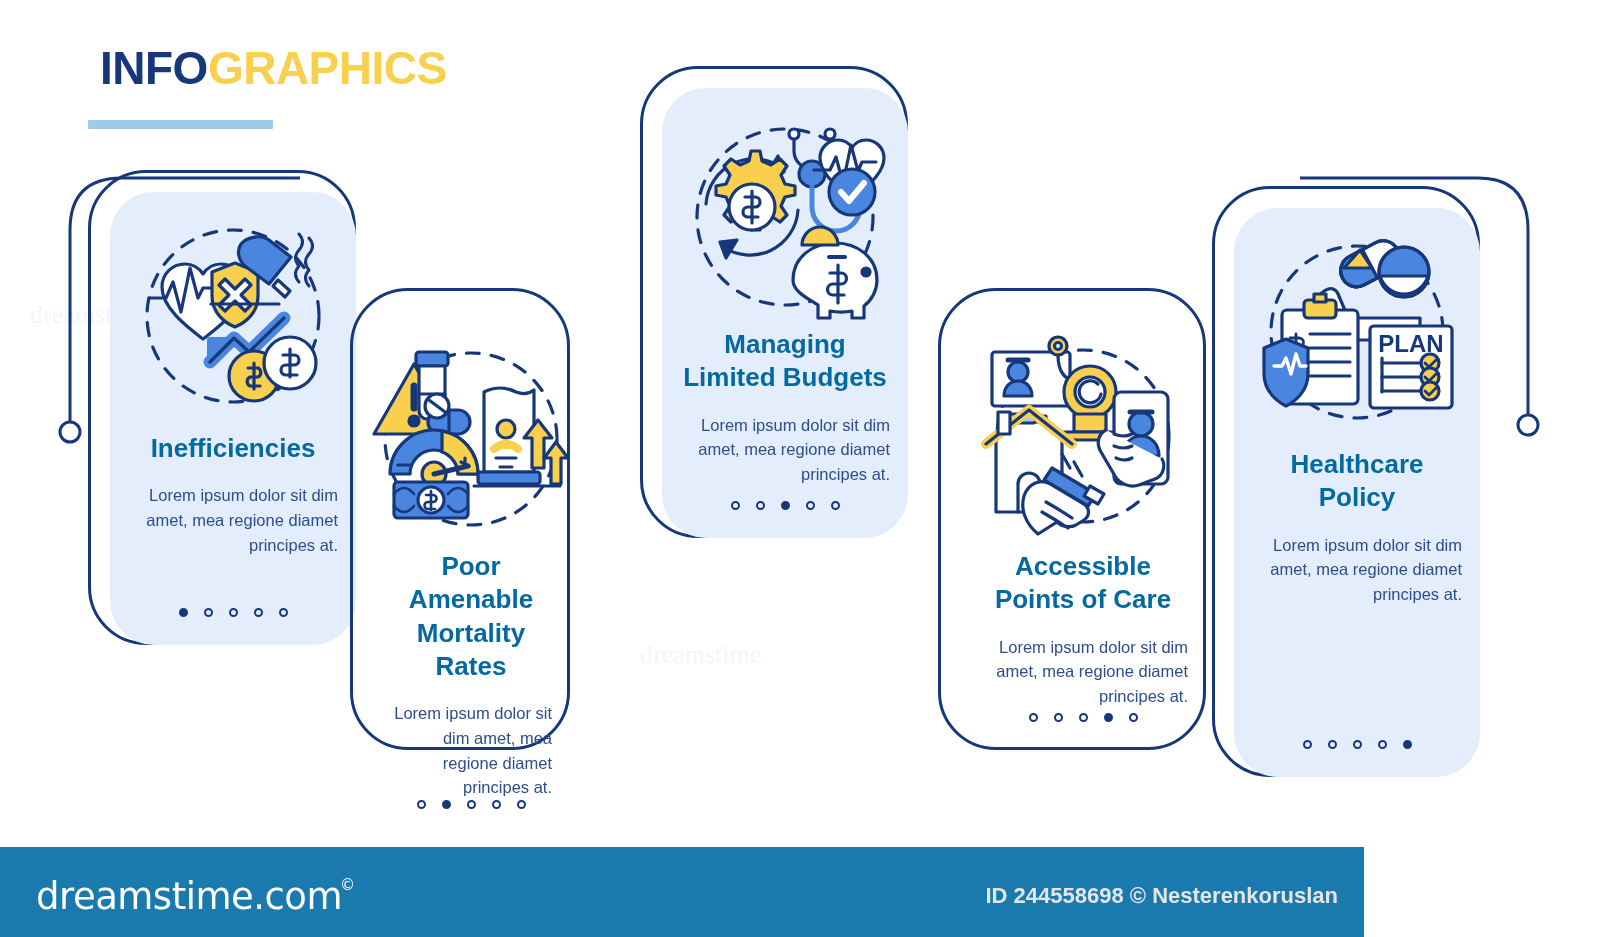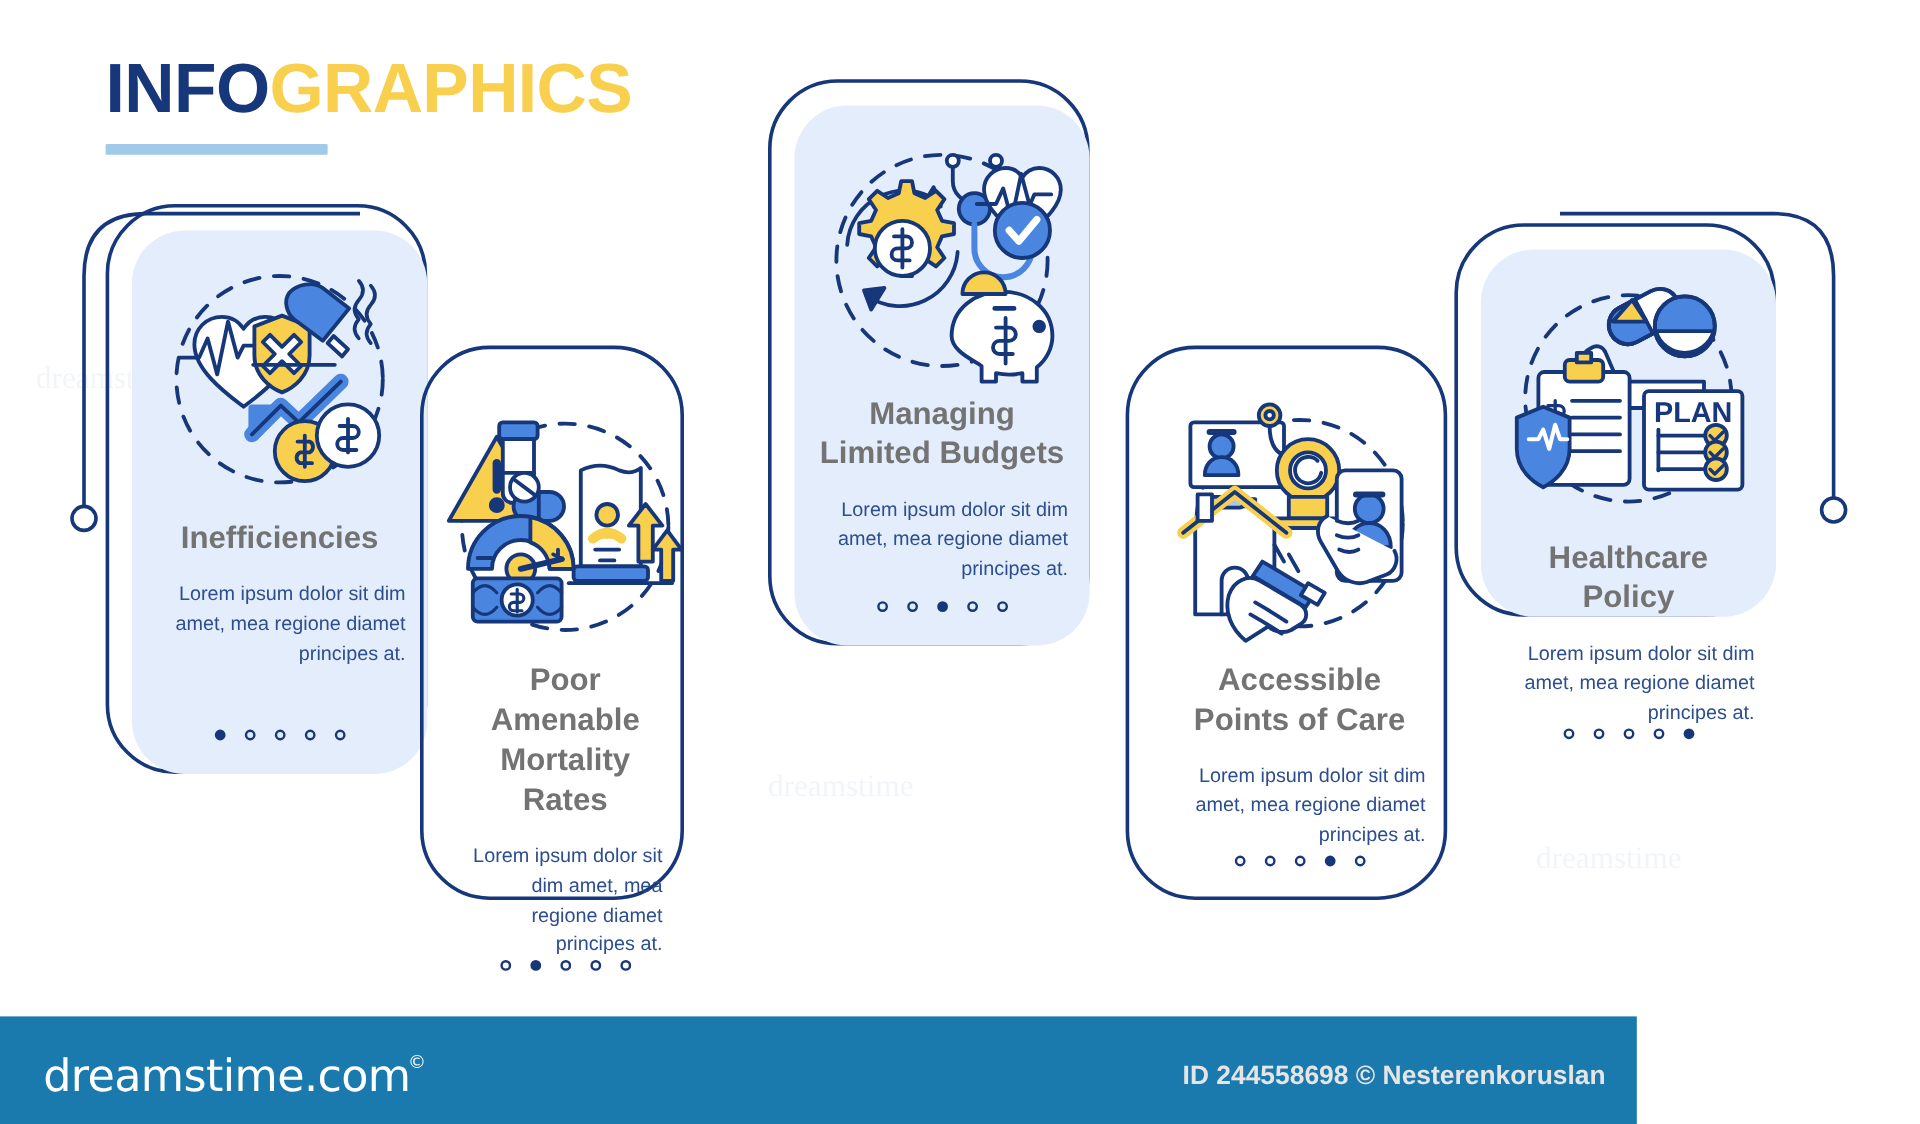--- a/index.html
+++ b/index.html
@@ -6,21 +6,21 @@
   html, body {
     width: 1600px; height: 937px;
     background: #ffffff;
     font-family: "Liberation Sans", sans-serif;
     overflow: hidden;
   }
   .stage { position: relative; width: 1600px; height: 937px; background: #fff; }
 
   
   .header { position: absolute; left: 88px; top: 45px; }
-  .title { font-size: 58px; font-weight: 700; letter-spacing: -0.5px; line-height: 1; }
+  .title { font-size: 46px; font-weight: 700; letter-spacing: -0.5px; line-height: 1; margin-left: 12px; }
   .title .part-a { color: #16377a; }
   .title .part-b { color: #f9cf4e; }
   .title-rule {
     position: absolute; left: 88px; top: 120px;
     width: 185px; height: 9px; background: #9fcaea; border-radius: 1px;
   }
 
   
   .connectors { position: absolute; left: 0; top: 0; width: 1600px; height: 800px; }
 
@@ -41,21 +41,21 @@
   .card-inner {
     position: absolute; left: 22px; top: 22px;
     width: calc(100% - 22px); height: calc(100% - 22px);
     display: flex; flex-direction: column; align-items: center;
     padding: 24px 18px 26px;
   }
   .icon-wrap { width: 210px; height: 210px; position: relative; flex: none; }
   .icon-wrap svg { width: 100%; height: 100%; display: block; }
 
   .card-title {
-    color: #737373; font-weight: 700; font-size: 26px;
+    color: #0369a1; font-weight: 700; font-size: 26px;
     line-height: 1.28; text-align: center; margin-top: 6px;
     white-space: pre-line;
   }
   .card-desc {
     color: #2c4e8e; font-size: 16.5px; line-height: 1.5;
     text-align: right; margin-top: 18px; max-width: 230px;
   }
   .dots { display: flex; gap: 16px; margin-top: auto; padding-bottom: 2px; }
   .dot { width: 9px; height: 9px; border-radius: 50%; border: 2px solid #16377a; background: transparent; }
   .dot.on { background: #16377a; }
@@ -310,21 +310,21 @@
       <div class="dots">
         <span class="dot"></span>
         <span class="dot"></span>
         <span class="dot"></span>
         <span class="dot on"></span>
         <span class="dot"></span>
       </div>
     </div>
   </div>
 
-  <div class="card" id="card5" style="left:1212px; top:186px; width:268px; height:328px;">
+  <div class="card" id="card5" style="left:1212px; top:186px; width:268px; height:591px;">
     <div class="card-outline"></div>
     <div class="card-panel"></div>
     <div class="card-inner">
       <div class="icon-wrap">
         <svg viewBox="0 0 210 210">
           <g fill="none" stroke="#16377a" stroke-width="3.2" stroke-linecap="round" stroke-linejoin="round">
             <circle cx="105" cy="100" r="86" stroke-dasharray="13 12"></circle>
 
             <g transform="rotate(-28 118 34)">
               <rect x="88" y="16" width="62" height="32" rx="16" fill="#ffffff"></rect>

